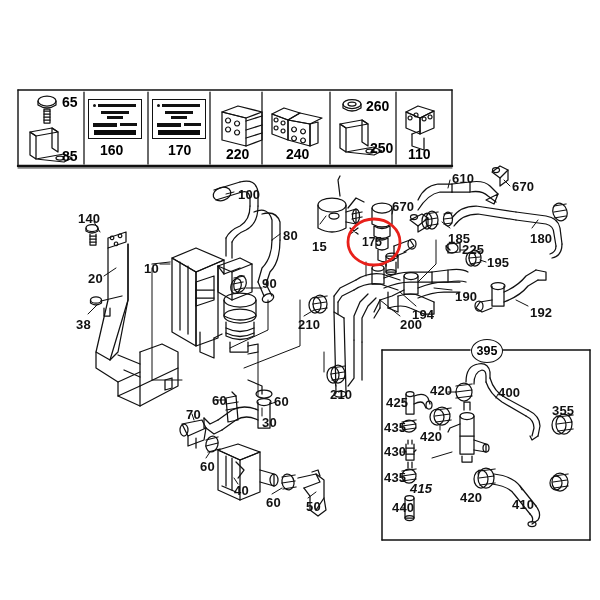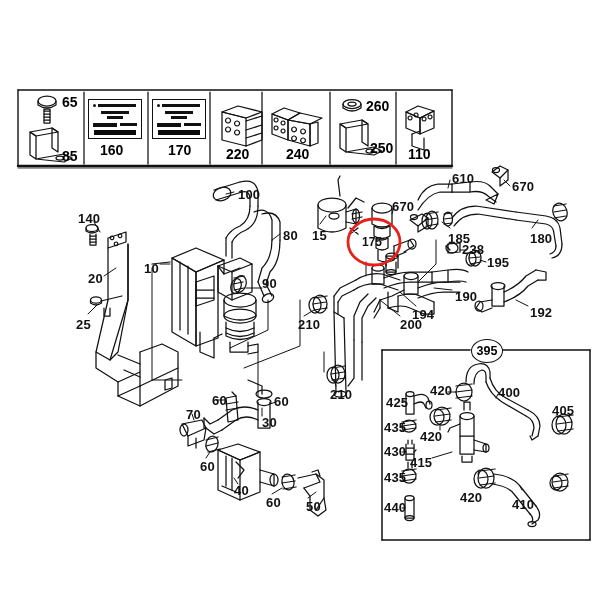--- a/index.html
+++ b/index.html
@@ -524,35 +524,35 @@
   <div class="legendcell-num hl" style="left:100px;top:142px;">160</div>
   <div class="legendcell-num" style="left:168px;top:142px;text-align:right;">170</div>
   <div class="legendcell-num" style="left:226px;top:146px;">220</div>
   <div class="legendcell-num" style="left:286px;top:146px;">240</div>
   <div class="legendcell-num" style="left:366px;top:98px;">260</div>
   <div class="legendcell-num" style="left:370px;top:140px;">250</div>
   <div class="legendcell-num" style="left:408px;top:146px;">110</div>
 
   <div class="lbl" style="left:78px;top:212px;">140</div>
   <div class="lbl" style="left:88px;top:272px;">20</div>
-  <div class="lbl" style="left:76px;top:318px;">25</div>
+  <div class="lbl" style="left:76px;top:318px;">38</div>
   <div class="lbl" style="left:144px;top:262px;">10</div>
   <div class="lbl" style="left:238px;top:188px;">100</div>
   <div class="lbl" style="left:283px;top:229px;">80</div>
   <div class="lbl" style="left:262px;top:277px;">90</div>
-  <div class="lbl" style="left:312px;top:229px;text-align:right;">15</div>
+  <div class="lbl" style="left:312px;top:240px;text-align:right;">15</div>
 
   <div class="lbl175" style="left:362px;top:235px;">175</div>
 
   <div class="lbl" style="left:392px;top:200px;">670</div>
   <div class="lbl" style="left:452px;top:172px;">610</div>
   <div class="lbl" style="left:512px;top:180px;">670</div>
   <div class="lbl" style="left:448px;top:232px;">185</div>
   <div class="lbl" style="left:530px;top:232px;">180</div>
-  <div class="lbl" style="left:462px;top:243px;">238</div>
+  <div class="lbl" style="left:462px;top:243px;">225</div>
   <div class="lbl" style="left:487px;top:256px;">195</div>
   <div class="lbl" style="left:455px;top:290px;">190</div>
   <div class="lbl" style="left:530px;top:306px;">192</div>
   <div class="lbl" style="left:412px;top:308px;">194</div>
   <div class="lbl" style="left:400px;top:318px;">200</div>
   <div class="lbl" style="left:298px;top:318px;">210</div>
   <div class="lbl" style="left:330px;top:388px;">210</div>
   <div class="lbl" style="left:212px;top:394px;">60</div>
   <div class="lbl" style="left:274px;top:395px;">60</div>
   <div class="lbl" style="left:262px;top:416px;">30</div>
@@ -561,22 +561,22 @@
   <div class="lbl" style="left:234px;top:484px;">40</div>
   <div class="lbl" style="left:266px;top:496px;">60</div>
   <div class="lbl" style="left:306px;top:500px;">50</div>
 
   <div class="circ395" style="left:471px;top:339px;">395</div>
 
   <div class="lbl" style="left:386px;top:396px;">425</div>
   <div class="lbl" style="left:384px;top:421px;">435</div>
   <div class="lbl" style="left:384px;top:445px;">430</div>
   <div class="lbl" style="left:384px;top:471px;">435</div>
-  <div class="lbl" style="left:384px;top:501px;">440</div>
+  <div class="lbl" style="left:384px;top:501px;padding-left:8px;">440</div>
   <div class="lbl" style="left:430px;top:384px;">420</div>
   <div class="lbl" style="left:420px;top:430px;">420</div>
-  <div class="lbl" style="left:410px;top:456px;">415</div>
+  <div class="lbl" style="left:410px;top:482px;font-style:italic;">415</div>
   <div class="lbl" style="left:460px;top:491px;">420</div>
   <div class="lbl" style="left:498px;top:386px;">400</div>
-  <div class="lbl" style="left:552px;top:404px;">405</div>
+  <div class="lbl" style="left:552px;top:404px;">355</div>
   <div class="lbl" style="left:512px;top:498px;">410</div>
 
 </div>
 
 </body></html>

